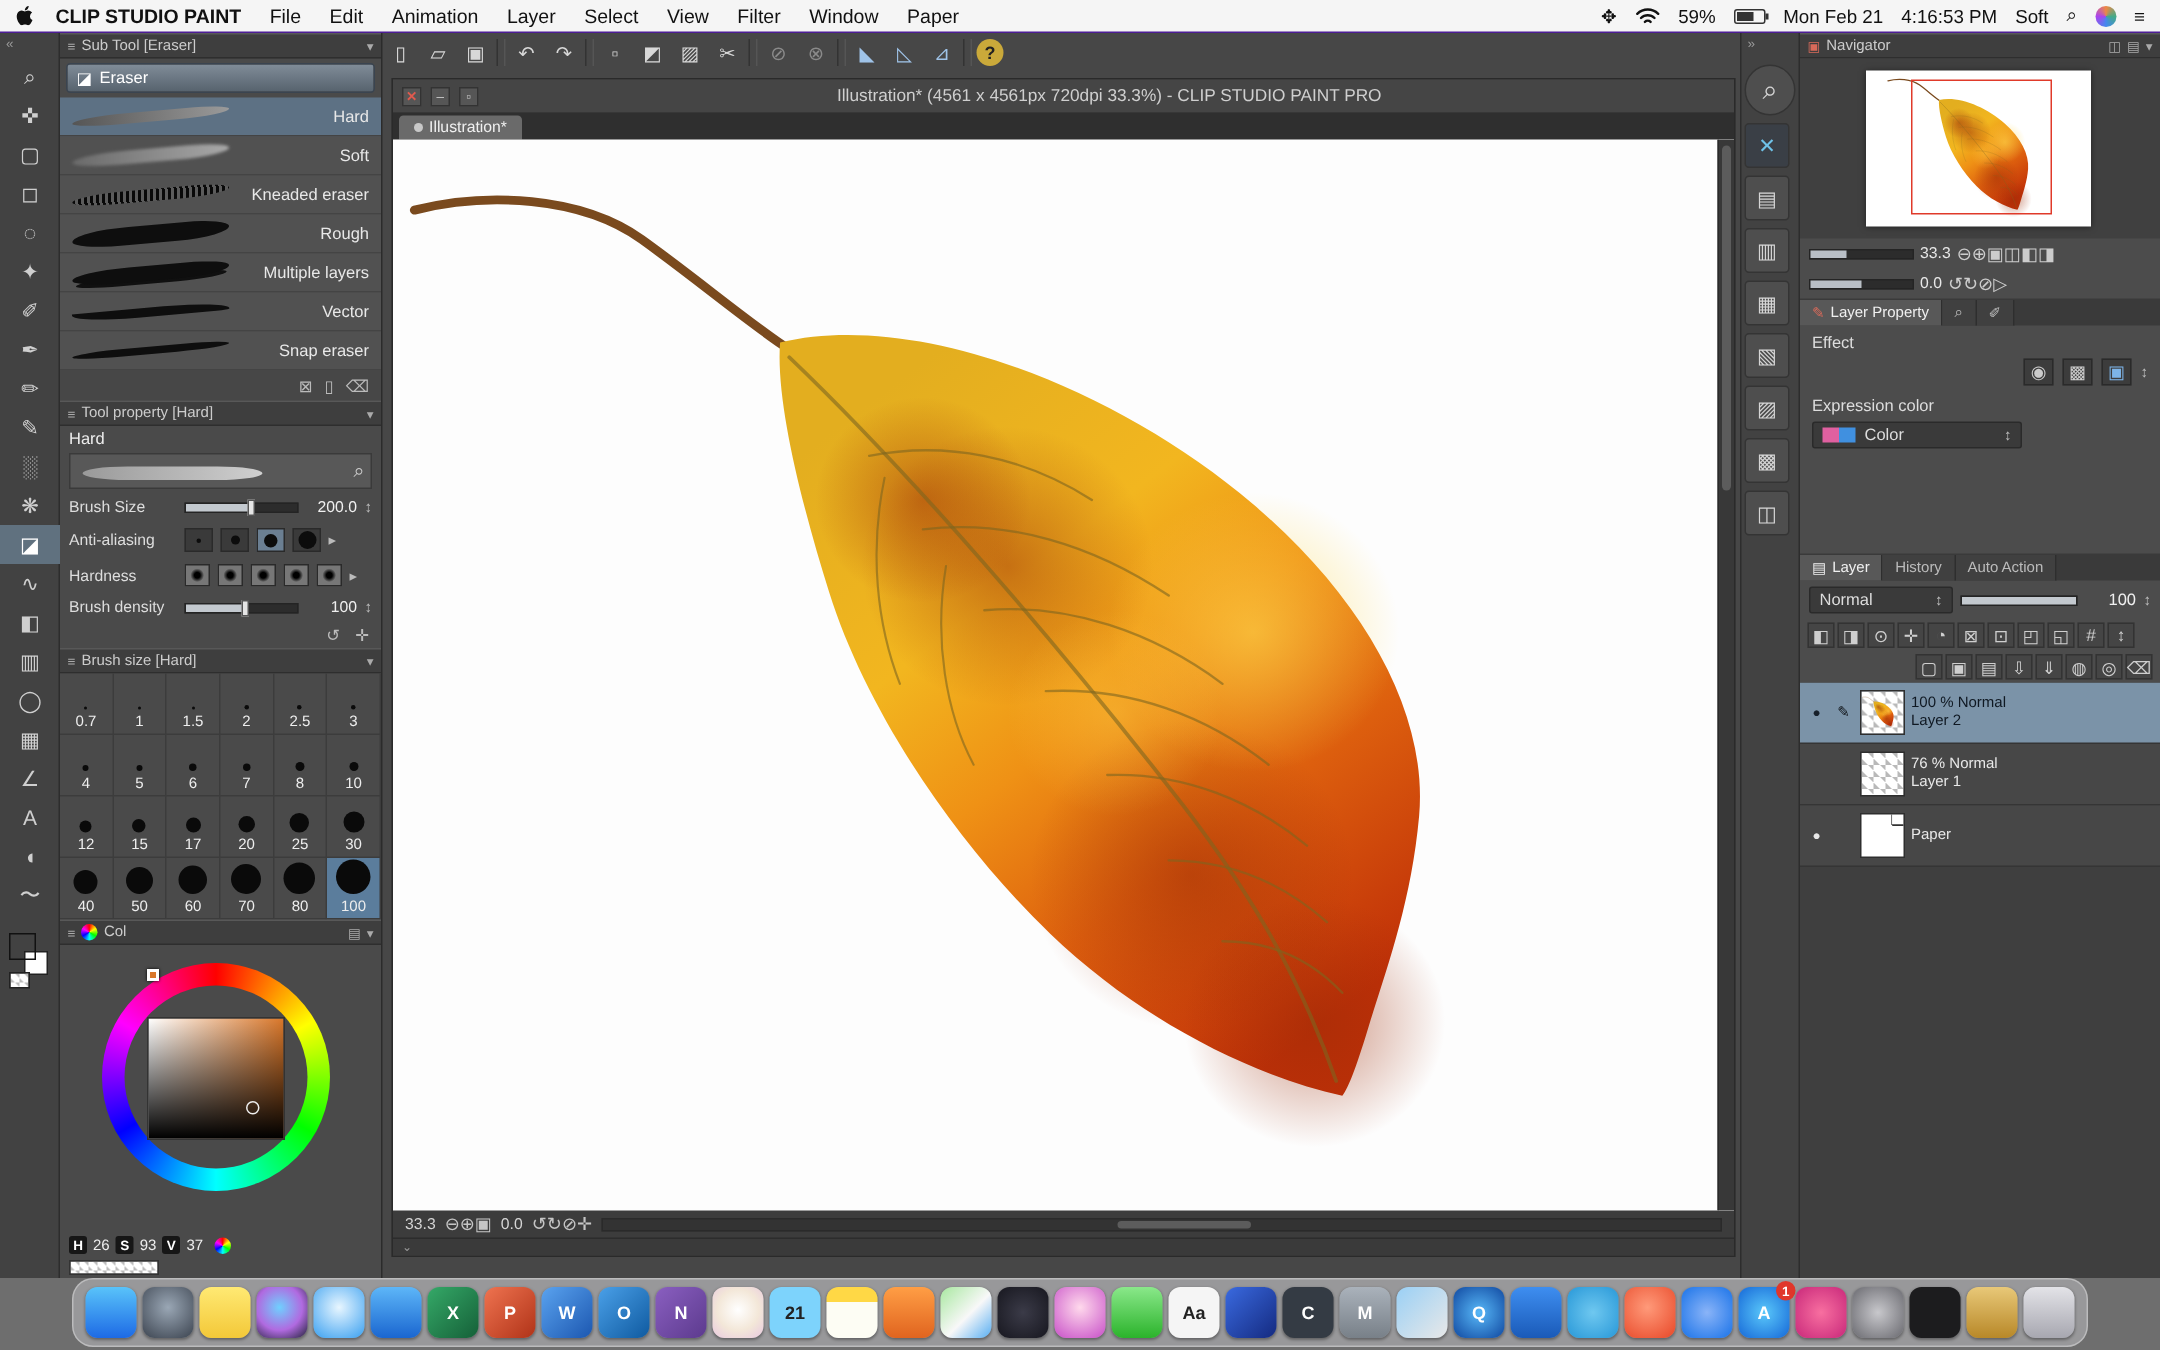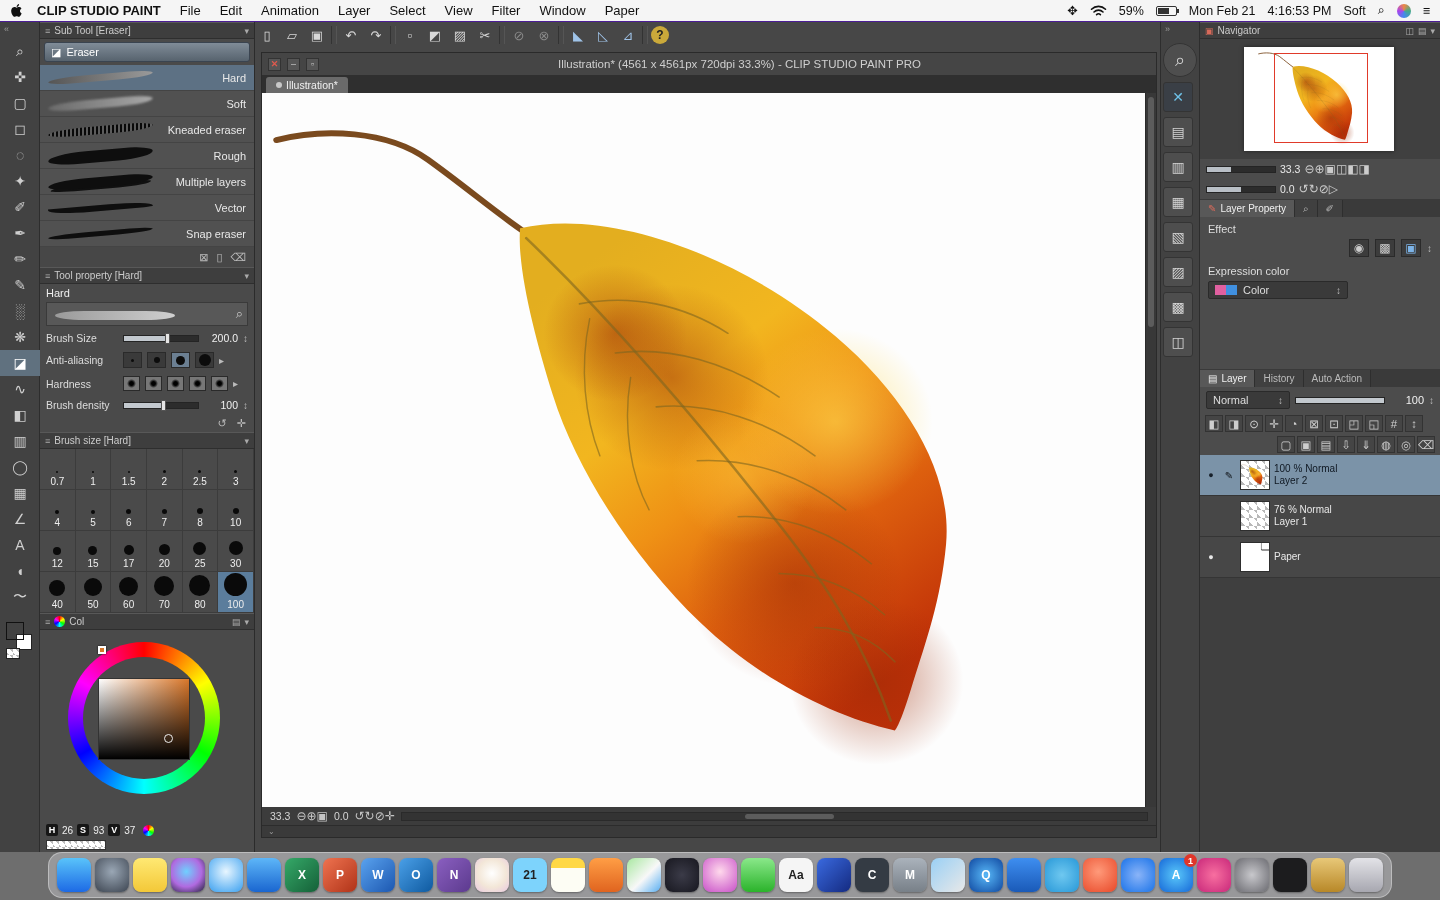--- a/index.html
+++ b/index.html
@@ -145,21 +145,21 @@
 .ptab{height:18px;display:flex;align-items:flex-end;background:#3a3a3a;flex:none}
 .ptab .t{height:17px;display:flex;align-items:center;gap:4px;padding:0 8px;font-size:10px;color:#bbb;background:#404040;border-right:1px solid #2e2e2e;cursor:pointer}
 .ptab .t.on{background:#585858;color:#f0f0f0}
 .lp-body{padding:6px 8px;color:#ddd;flex:none}
 .fxrow{display:flex;align-items:center;gap:6px;margin:4px 0 8px}
 .fxi{width:20px;height:18px;background:#3c3c3c;border:1px solid #2a2a2a;display:flex;align-items:center;justify-content:center;color:#ccc;font-size:12px;cursor:pointer}
 .fxi.blue{color:#7db4e8}
 .dropdown{height:18px;background:#3a3a3a;border:1px solid #2a2a2a;border-radius:2px;display:flex;align-items:center;gap:6px;padding:0 6px;cursor:pointer}
 .chip{width:22px;height:10px;background:linear-gradient(90deg,#e060a0 50%,#4090e0 50%)}
 .lay-blend{display:flex;align-items:center;gap:5px;padding:4px 6px;flex:none}
-.lay-blend .dropdown{width:84px}
+.lay-blend .dropdown{width:96px}
 .lay-icons{display:flex;align-items:center;gap:2px;padding:2px 5px;flex:none}
 .li-ico{width:18px;height:17px;display:flex;align-items:center;justify-content:center;color:#cfcfcf;font-size:11.5px;background:#454545;border:1px solid #333;cursor:pointer}
 #layerlist{flex:1;background:#3f3f3f;overflow:hidden}
 .layer-row{height:41px;display:flex;align-items:center;gap:4px;padding:0 4px;background:#474747;border-bottom:1px solid #353535;cursor:pointer}
 .layer-row.selected{background:#7b93a8;color:#101418}
 .eye{width:14px;text-align:center;color:#e8e8e8;font-size:9px}
 .layer-row.selected .eye{color:#17202a}
 .editmark{width:14px;text-align:center;font-size:10px}
 .thumb{width:30px;height:30px;border:1px solid #2e2e2e;background:#fff;position:relative;overflow:hidden;flex:none}
 .thumb svg{position:absolute;inset:0;width:100%;height:100%;display:none}

